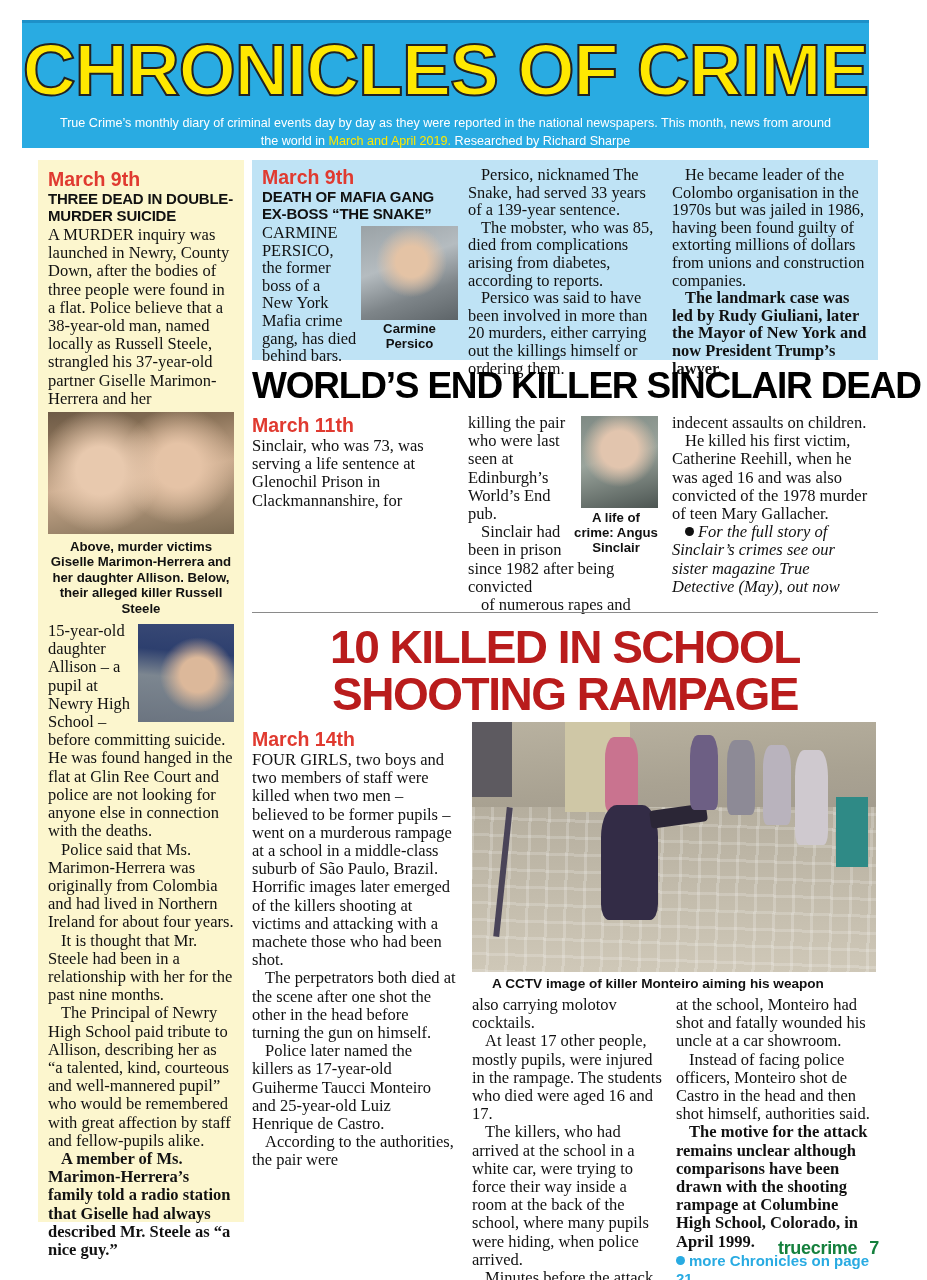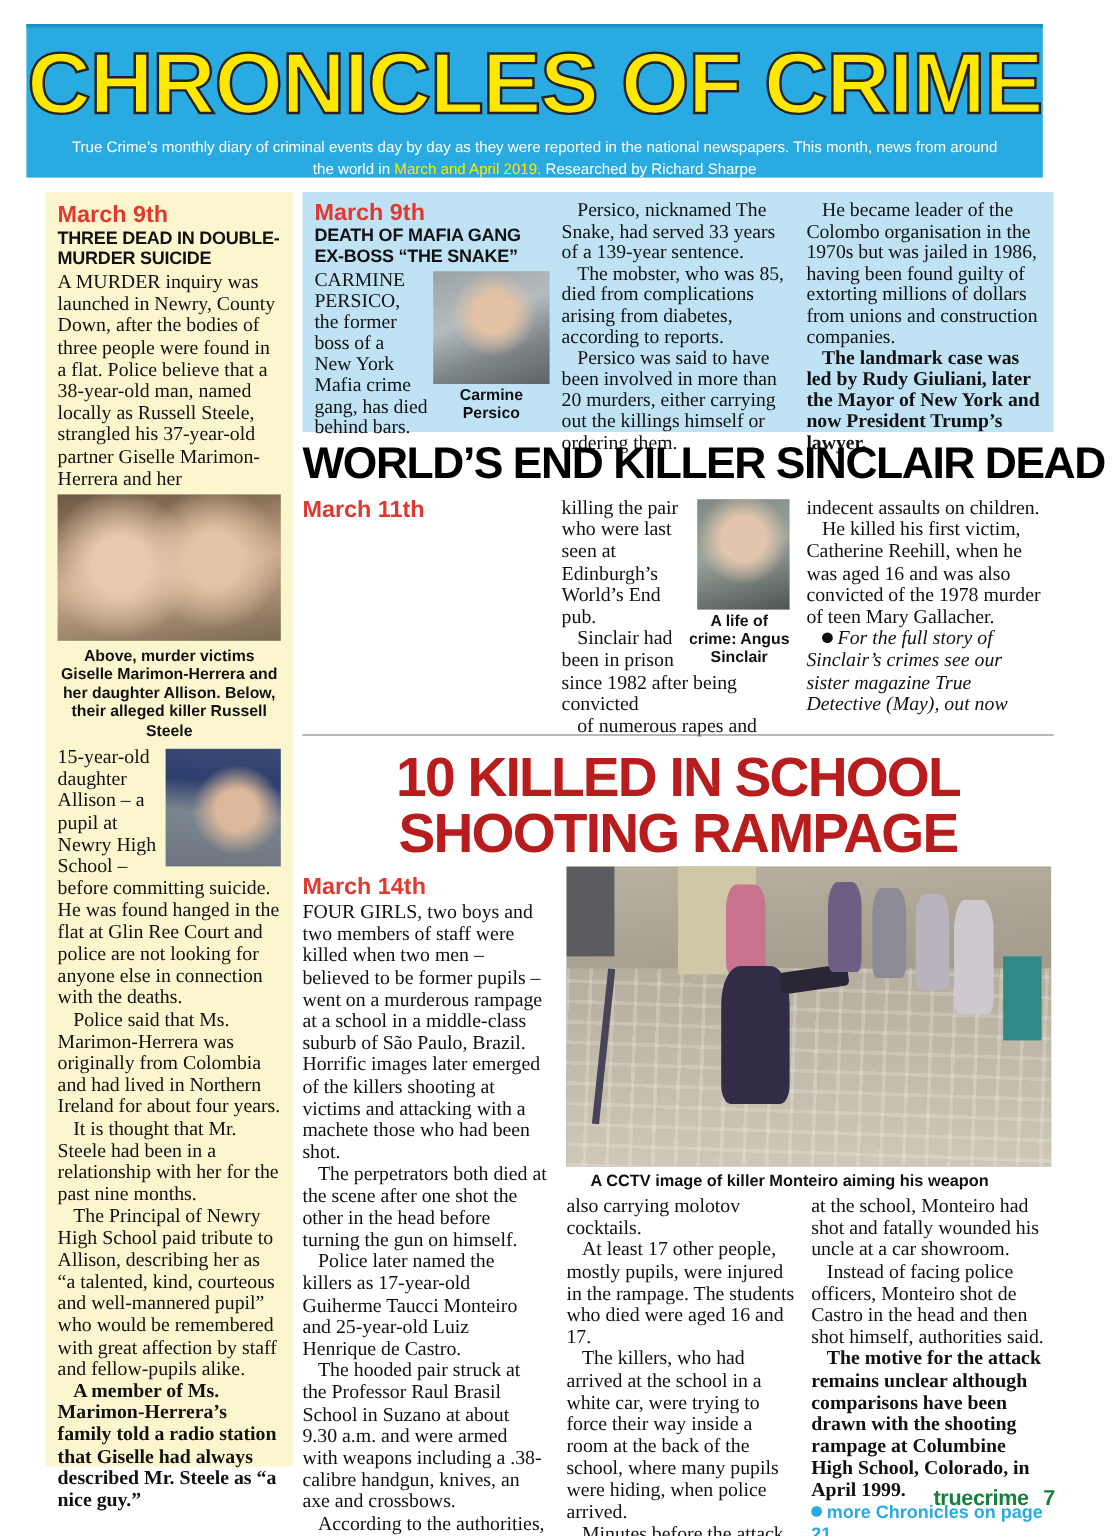--- a/index.html
+++ b/index.html
@@ -248,20 +248,21 @@
       <p class="b">The landmark case was led by Rudy Giuliani, later the Mayor of New York and now President Trump’s lawyer.</p>
     </div>
   </div>
 
   <div class="hl-sinclair">WORLD’S END KILLER SINCLAIR DEAD</div>
 
   <div class="sinclair-cols">
     <div class="sc sc1">
       <div class="dateline">March 11th</div>
       <div class="body-txt">
+        <p>Sinclair, who was 73, was serving a life sentence at Glenochil Prison in Clackmannanshire, for</p>
       </div>
     </div>
     <div class="sc sc2 body-txt">
       <div class="photo img-sinclair ph-sinclair"></div>
       <div class="cap-sinclair">A life of crime: Angus Sinclair</div>
       <p>killing the pair who were last seen at Edinburgh’s World’s End pub.</p>
       <p style="text-indent:13px">Sinclair had been in prison since 1982 after being convicted</p>
       <p style="clear:both">of numerous rapes and</p>
     </div>
     <div class="sc sc3 body-txt">
@@ -293,21 +294,20 @@
     <div class="cctv-pillar" style="left:7%;top:34%;width:1.6%;height:52%;background:#4a4458;transform:rotate(6deg);"></div>
   </div>
   <div class="cap-cctv">A CCTV image of killer Monteiro aiming his weapon</div>
 
   <div class="school-c1">
     <div class="dateline">March 14th</div>
     <div class="body-txt">
       <p>FOUR GIRLS, two boys and two members of staff were killed when two men – believed to be former pupils – went on a murderous rampage at a school in a middle-class suburb of São Paulo, Brazil. Horrific images later emerged of the killers shooting at victims and attacking with a machete those who had been shot.</p>
       <p>The perpetrators both died at the scene after one shot the other in the head before turning the gun on himself.</p>
       <p>Police later named the killers as 17-year-old Guiherme Taucci Monteiro and 25-year-old Luiz Henrique de Castro.</p>
-      <p>The hooded pair struck at the Professor Raul Brasil School in Suzano at about 9.30 a.m. and were armed with weapons including a .38-calibre handgun, knives, an axe and crossbows.</p>
       <p>According to the authorities, the pair were</p>
     </div>
   </div>
 
   <div class="school-c2 body-txt">
     <p>also carrying molotov cocktails.</p>
     <p>At least 17 other people, mostly pupils, were injured in the rampage. The students who died were aged 16 and 17.</p>
     <p>The killers, who had arrived at the school in a white car, were trying to force their way inside a room at the back of the school, where many pupils were hiding, when police arrived.</p>
     <p>Minutes before the attack</p>
   </div>

